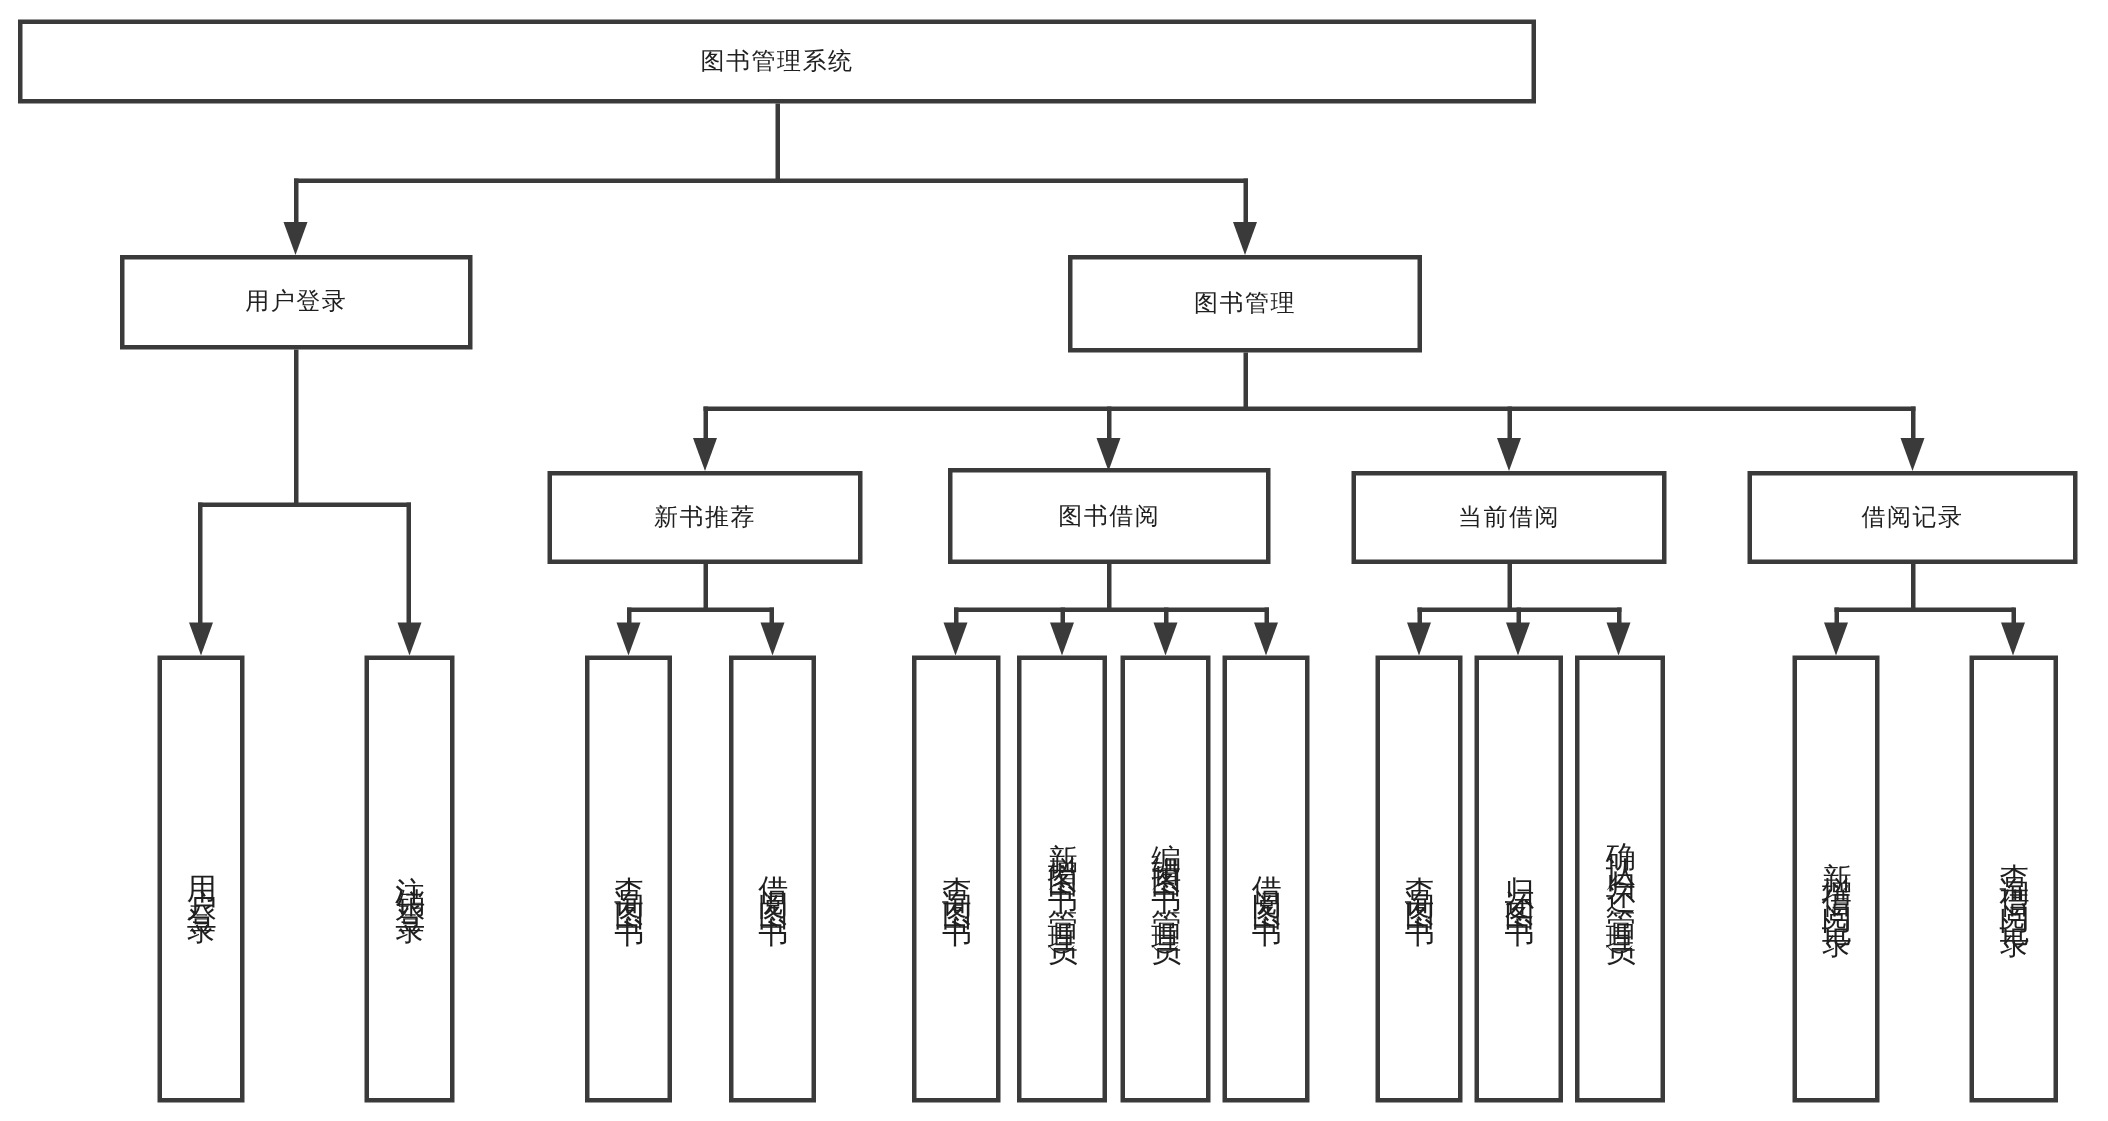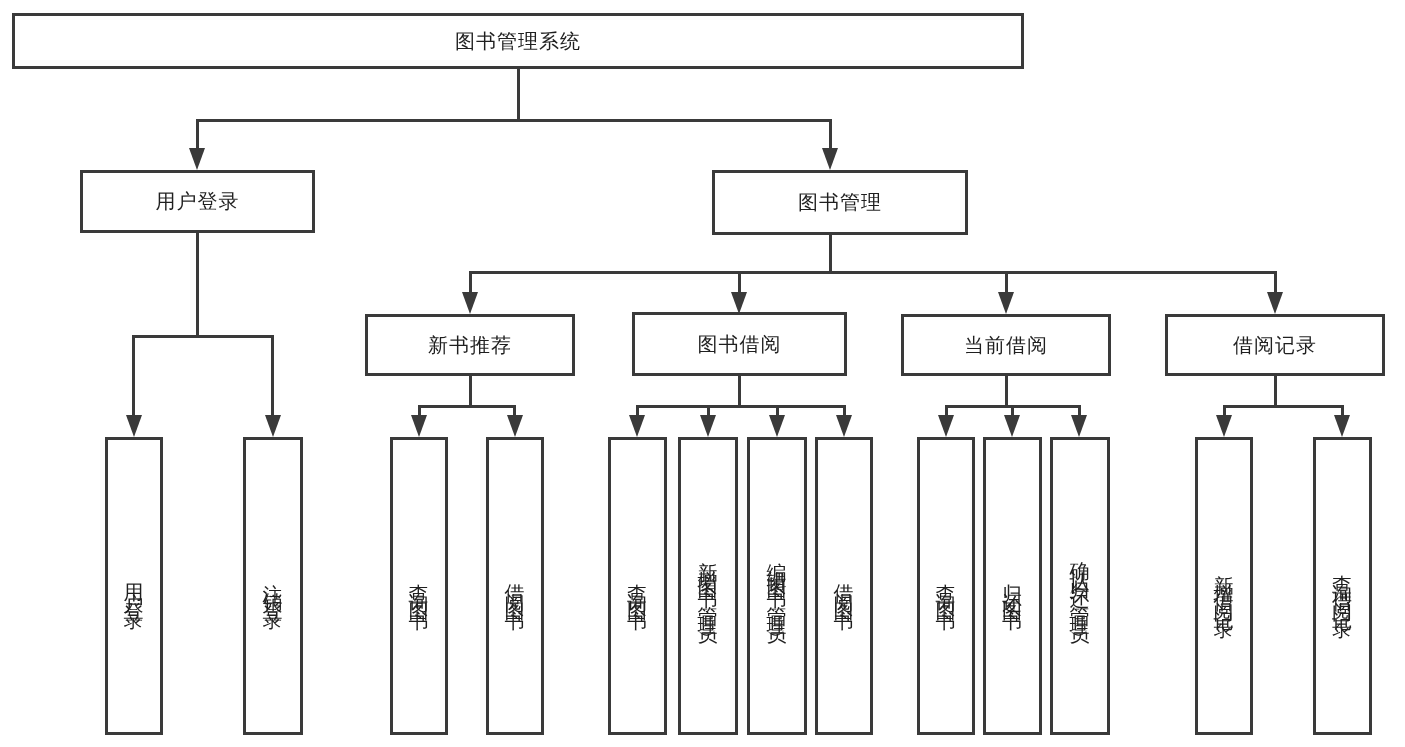--- a/index.html
+++ b/index.html
@@ -14,21 +14,21 @@
   .box {
     position: absolute;
     box-sizing: border-box;
     border: 3px solid #3a3a3a;
     background: #ffffff;
     display: flex;
     align-items: center;
     justify-content: center;
   }
   .hlabel {
-    font-size: 20px;
+    font-size: 16px;
     color: #1f1f1f;
     letter-spacing: 1px;
     white-space: nowrap;
   }
   .vlabel {
     writing-mode: vertical-rl;
     text-orientation: mixed;
     font-size: 20px;
     line-height: 1;
     letter-spacing: 9px;
@@ -68,21 +68,21 @@
   <div class="line" style="left:517px; top:69px; width:3px; height:52px;"></div>
   <div class="line" style="left:196px; top:119px; width:636px; height:3px;"></div>
   <div class="line" style="left:196px; top:119px; width:3px; height:31px;"></div>
   <div class="arrow" style="left:189px; top:148px;"></div>
   <div class="line" style="left:829px; top:119px; width:3px; height:31px;"></div>
   <div class="arrow" style="left:822px; top:148px;"></div>
 
   <div class="box" style="left:80px; top:170px; width:235px; height:63px;">
     <span class="hlabel">用户登录</span>
   </div>
-  <div class="box" style="left:712px; top:170px; width:256px; height:65px;">
+  <div class="box" style="left:712px; top:170px; width:236px; height:65px;">
     <span class="hlabel">图书管理</span>
   </div>
 
   <div class="line" style="left:196px; top:233px; width:3px; height:104px;"></div>
   <div class="line" style="left:132px; top:335px; width:142px; height:3px;"></div>
   <div class="line" style="left:132px; top:335px; width:3px; height:82px;"></div>
   <div class="arrow" style="left:126px; top:415px;"></div>
   <div class="line" style="left:271px; top:335px; width:3px; height:82px;"></div>
   <div class="arrow" style="left:265px; top:415px;"></div>
 

